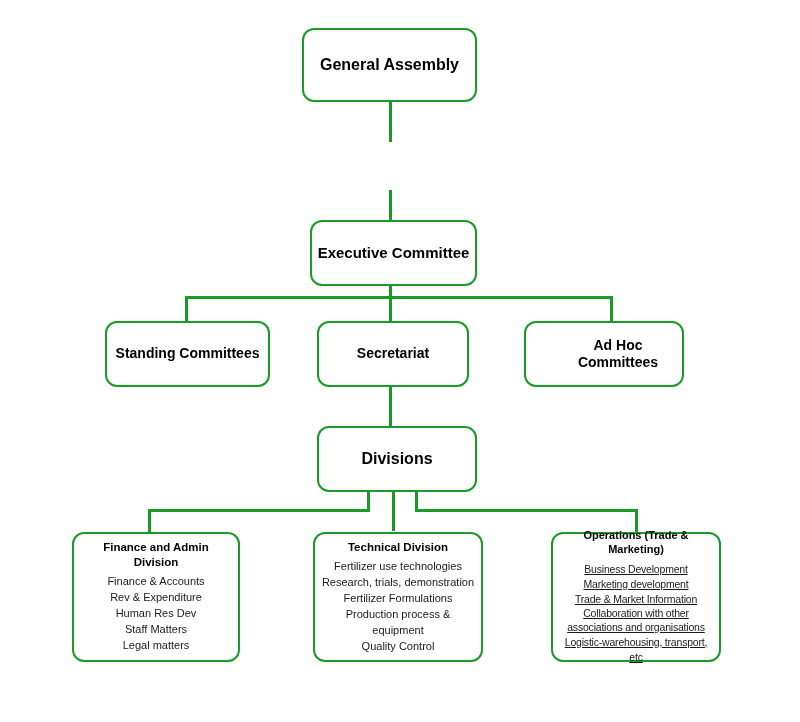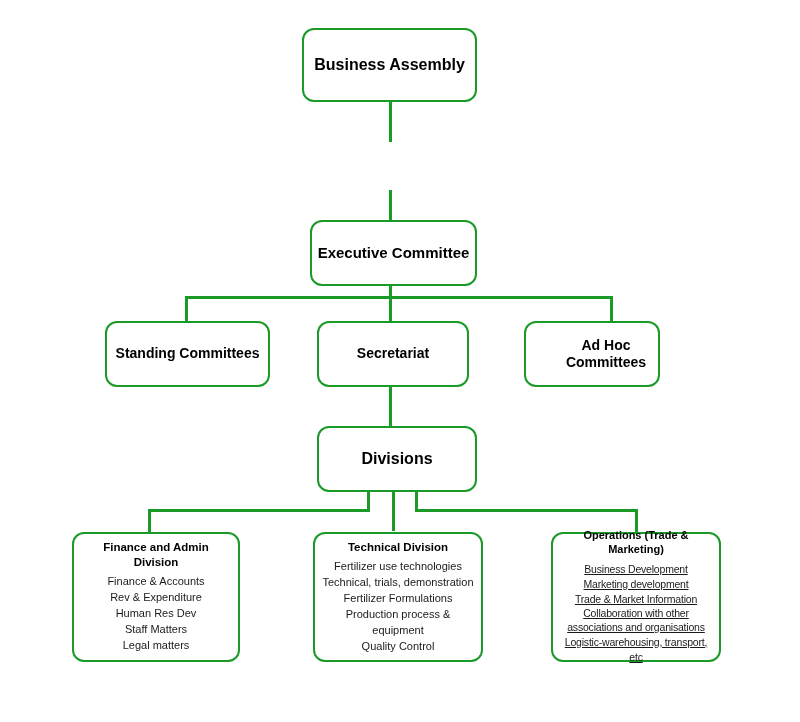--- a/index.html
+++ b/index.html
@@ -90,57 +90,57 @@
 
   <div class="conn conn-v" style="left:367px; top:491px; height:21px;"></div>
   <div class="conn conn-v" style="left:392px; top:491px; height:40px;"></div>
   <div class="conn conn-v" style="left:415px; top:491px; height:21px;"></div>
   <div class="conn conn-h" style="left:148px; top:509px; width:222px;"></div>
   <div class="conn conn-h" style="left:415px; top:509px; width:223px;"></div>
   <div class="conn conn-v" style="left:148px; top:509px; height:24px;"></div>
   <div class="conn conn-v" style="left:635px; top:509px; height:24px;"></div>
 
   <div class="node t-general" style="left:302px; top:28px; width:175px; height:74px;">
-    <div class="node-title">Business Assembly</div>
+    <div class="node-title">General Assembly</div>
   </div>
 
 
   <div class="node t-exec" style="left:310px; top:220px; width:167px; height:66px;">
     <div class="node-title">Executive Committee</div>
   </div>
 
   <div class="node t-mid" style="left:105px; top:321px; width:165px; height:66px;">
     <div class="node-title">Standing Committees</div>
   </div>
 
   <div class="node t-mid" style="left:317px; top:321px; width:152px; height:66px;">
     <div class="node-title">Secretariat</div>
   </div>
 
-  <div class="node t-mid" style="left:524px; top:321px; width:136px; height:66px;padding-left:28px;">
+  <div class="node t-mid" style="left:524px; top:321px; width:160px; height:66px;padding-left:28px;">
     <div class="node-title">Ad Hoc Committees</div>
   </div>
 
   <div class="node t-divisions" style="left:317px; top:426px; width:160px; height:66px;">
     <div class="node-title">Divisions</div>
   </div>
 
   <div class="node leaf" style="left:72px; top:532px; width:168px; height:130px; padding:10px 20px;">
     <div class="node-title">Finance and Admin Division</div>
     <div class="node-item">Finance &amp; Accounts</div>
     <div class="node-item">Rev &amp; Expenditure</div>
     <div class="node-item">Human Res Dev</div>
     <div class="node-item">Staff Matters</div>
     <div class="node-item">Legal matters</div>
   </div>
 
   <div class="node leaf" style="left:313px; top:532px; width:170px; height:130px; padding:10px 4px;">
     <div class="node-title">Technical Division</div>
     <div class="node-item">Fertilizer use technologies</div>
-    <div class="node-item">Technical, trials, demonstration</div>
+    <div class="node-item">Research, trials, demonstration</div>
     <div class="node-item">Fertilizer Formulations</div>
     <div class="node-item">Production process &amp; equipment</div>
     <div class="node-item">Quality Control</div>
   </div>
 
   <div class="node leaf condensed" style="left:551px; top:532px; width:170px; height:130px; padding:24px 5px;">
     <div class="node-title">Operations (Trade &amp; Marketing)</div>
     <div class="node-item">Business Development</div>
     <div class="node-item">Marketing development</div>
     <div class="node-item">Trade &amp; Market Information</div>

